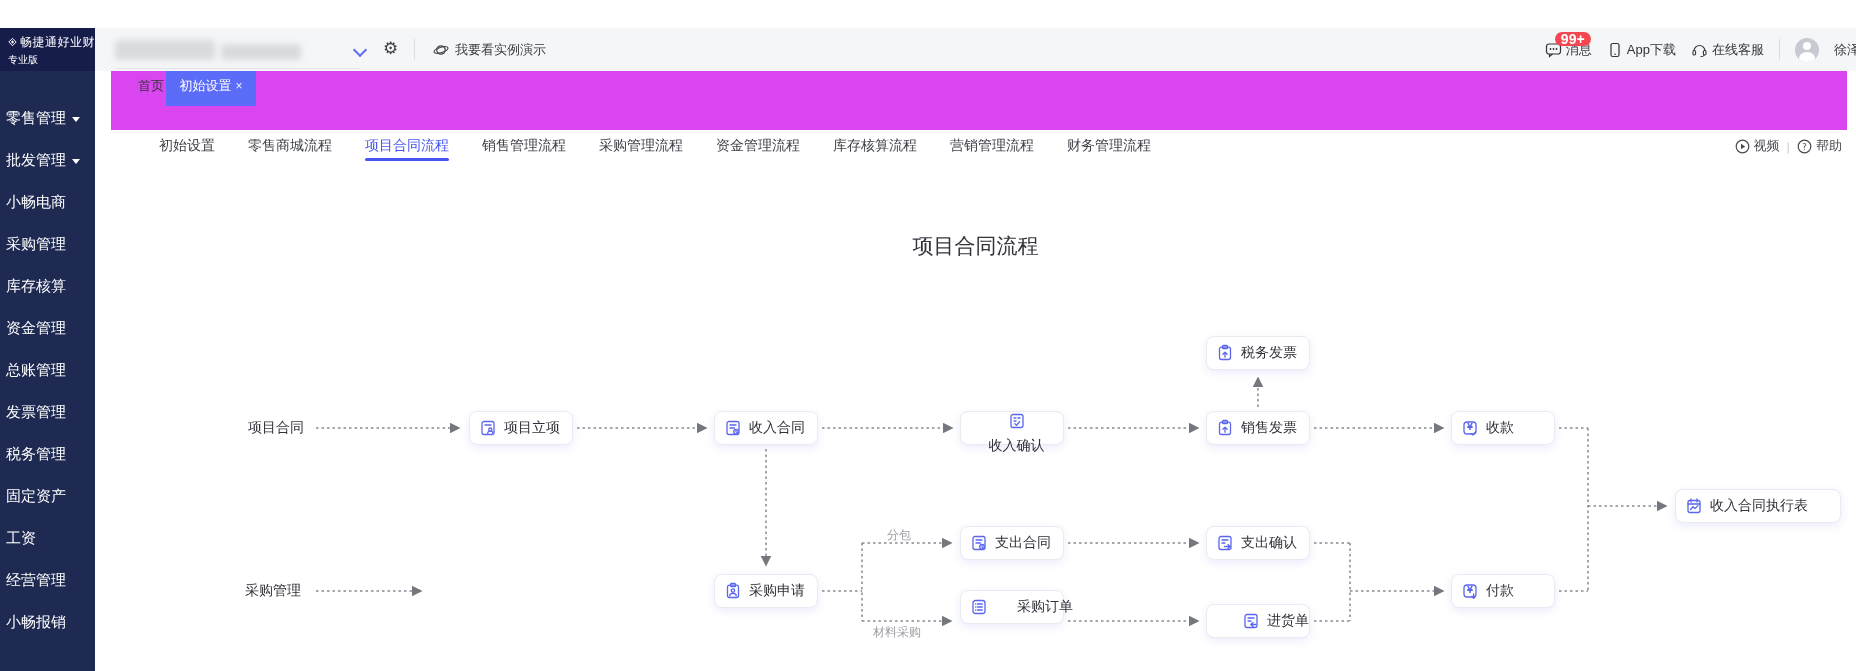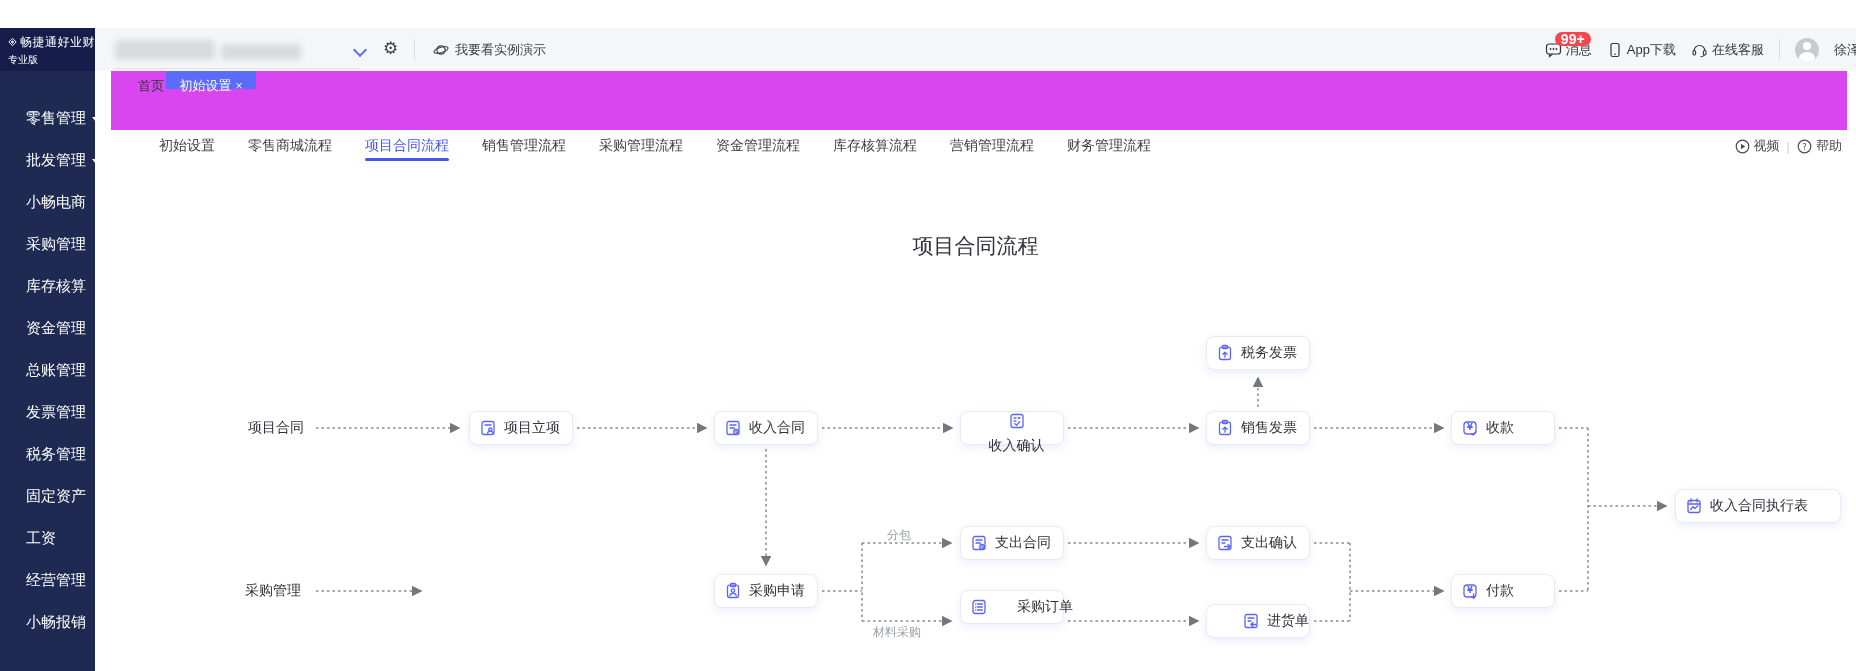--- a/index.html
+++ b/index.html
@@ -5,41 +5,41 @@
   html,body{margin:0;padding:0;}
   body{width:1856px;height:671px;overflow:hidden;position:relative;background:#fff;
        font-family:"Liberation Sans","DejaVu Sans",sans-serif;-webkit-font-smoothing:antialiased;}
   
   .logo-block{position:absolute;left:0;top:28px;width:95px;height:43px;background:#161d4b;color:#fff;}
   .logo-block .logo-row{display:flex;align-items:center;gap:3px;padding:4px 0 0 8px;}
   .brand-name{font-size:12px;white-space:nowrap;letter-spacing:.5px;}
   .edition{font-size:10px;padding:1px 0 0 8px;}
   
   .sidebar{position:absolute;left:0;top:71px;bottom:0;width:95px;background:#1e2a52;padding-top:26px;box-sizing:border-box;}
-  .side-item{height:42px;line-height:42px;color:#fff;font-size:15px;padding-left:26px;cursor:pointer;white-space:nowrap;}
+  .side-item{height:42px;line-height:42px;color:#fff;font-size:15px;padding-left:6px;cursor:pointer;white-space:nowrap;}
   .caret{display:inline-block;width:0;height:0;border-left:4px solid transparent;border-right:4px solid transparent;border-top:5px solid #fff;margin-left:6px;vertical-align:middle;}
   
   .header{position:absolute;left:95px;top:28px;right:0;height:43px;background:#f5f6f8;}
   .blob{position:absolute;background:#d9dade;border-radius:4px;filter:blur(3px);}
   .company-underline{position:absolute;left:20px;top:40px;width:245px;height:1px;background:#e2e3e7;}
   .chevron-down{position:absolute;left:260px;top:17px;width:8px;height:8px;border-left:2px solid #5b6cf8;border-bottom:2px solid #5b6cf8;transform:rotate(-45deg);}
   .gear{position:absolute;left:288px;top:10px;font-size:17px;color:#3c3f45;line-height:22px;cursor:pointer;}
   .hdr-divider{position:absolute;left:319px;top:11px;width:1px;height:21px;background:#dcdde1;}
   .demo-wrap{position:absolute;left:338px;top:0;height:43px;display:flex;align-items:center;gap:6px;font-size:13px;color:#3a3b40;cursor:pointer;}
   .hdr-right{position:absolute;right:0;top:0;height:43px;display:flex;align-items:center;gap:15px;font-size:13px;color:#33343a;}
   .hdr-item{display:flex;align-items:center;gap:4px;cursor:pointer;position:relative;}
   .badge{position:absolute;top:-9px;left:10px;background:#f5474f;color:#fff;font-size:14px;font-weight:bold;border-radius:8px;padding:1px 6px;line-height:12px;}
   .avatar{width:24px;height:24px;border-radius:50%;background:#c7cad1;position:relative;overflow:hidden;flex:none;}
   .avatar:before{content:"";position:absolute;left:8px;top:4px;width:8px;height:8px;border-radius:50%;background:#fff;}
   .avatar:after{content:"";position:absolute;left:4px;top:14px;width:16px;height:12px;border-radius:50%;background:#fff;}
   .user-name{width:22px;overflow:hidden;white-space:nowrap;}
   
   .tabstrip{position:absolute;left:95px;top:71px;right:9px;height:59px;background:#d946ef;margin-left:16px;}
   .wtab-home{position:absolute;left:10px;top:0;height:29px;line-height:29px;padding:0 17px;font-size:13px;color:#33343a;cursor:pointer;}
-  .wtab-active{position:absolute;left:55px;top:0;height:18px;line-height:29px;width:90px;text-align:center;background:#5b6cf8;color:#fff;font-size:13px;cursor:pointer;}
+  .wtab-active{position:absolute;left:55px;top:0;height:35px;line-height:29px;width:90px;text-align:center;background:#5b6cf8;color:#fff;font-size:13px;cursor:pointer;}
   .wtab-active .close{font-size:12px;margin-left:4px;opacity:.9;cursor:pointer;}
   
   .content{position:absolute;left:95px;top:130px;right:0;bottom:0;background:#fff;}
   .ftabs{position:absolute;left:0;top:0;right:0;height:32px;display:flex;align-items:stretch;padding-left:64px;gap:33px;}
   .ftab{font-size:14px;color:#3d3f47;display:flex;align-items:center;position:relative;cursor:pointer;white-space:nowrap;}
   .ftab.active{color:#4656f0;}
   .ftab.active:after{content:"";position:absolute;left:0;right:0;bottom:1px;height:3px;border-radius:2px;background:#4656f0;}
   .ftabs-right{position:absolute;right:14px;top:0;height:32px;display:flex;align-items:center;gap:7px;font-size:13px;color:#4a4b51;}
   .ftabs-right .sep{color:#cfd1d6;}
   .ftabs-right .ft-item{display:flex;align-items:center;gap:4px;cursor:pointer;}

